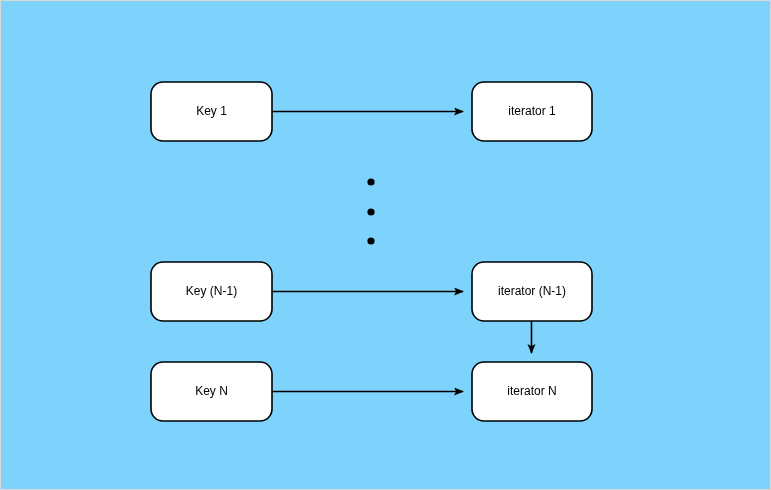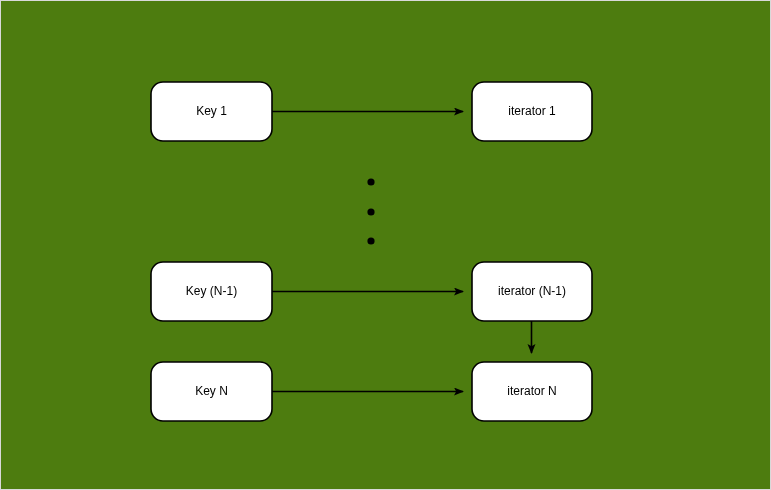--- a/index.html
+++ b/index.html
@@ -7,21 +7,21 @@
     padding: 0;
     background: #ffffff;
   }
   body {
     font-family: "Liberation Sans", sans-serif;
   }
   #canvas {
     position: relative;
     width: 771px;
     height: 490px;
-    background: #4d7c0f;
+    background: #7dd3fc;
     border: 1px solid #d9d9d9;
     box-sizing: border-box;
     overflow: hidden;
   }
   .diagram-svg {
     position: absolute;
     left: 0;
     top: 0;
     width: 771px;
     height: 490px;

